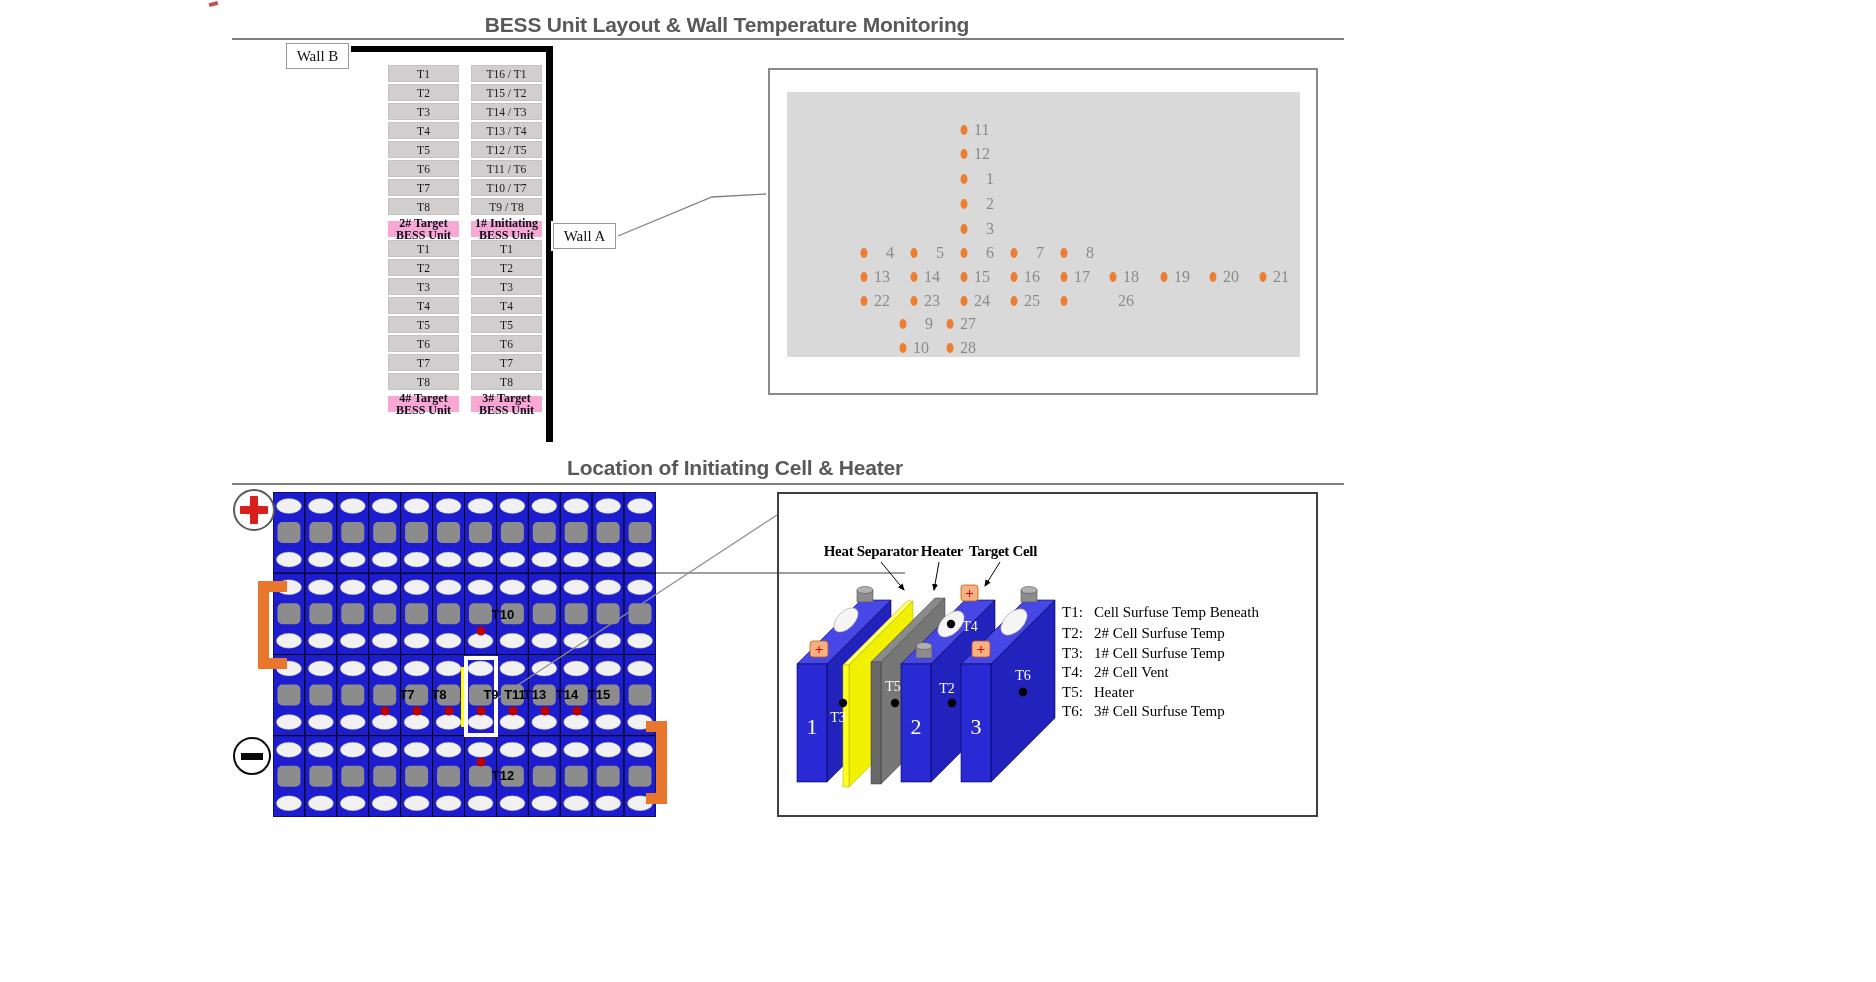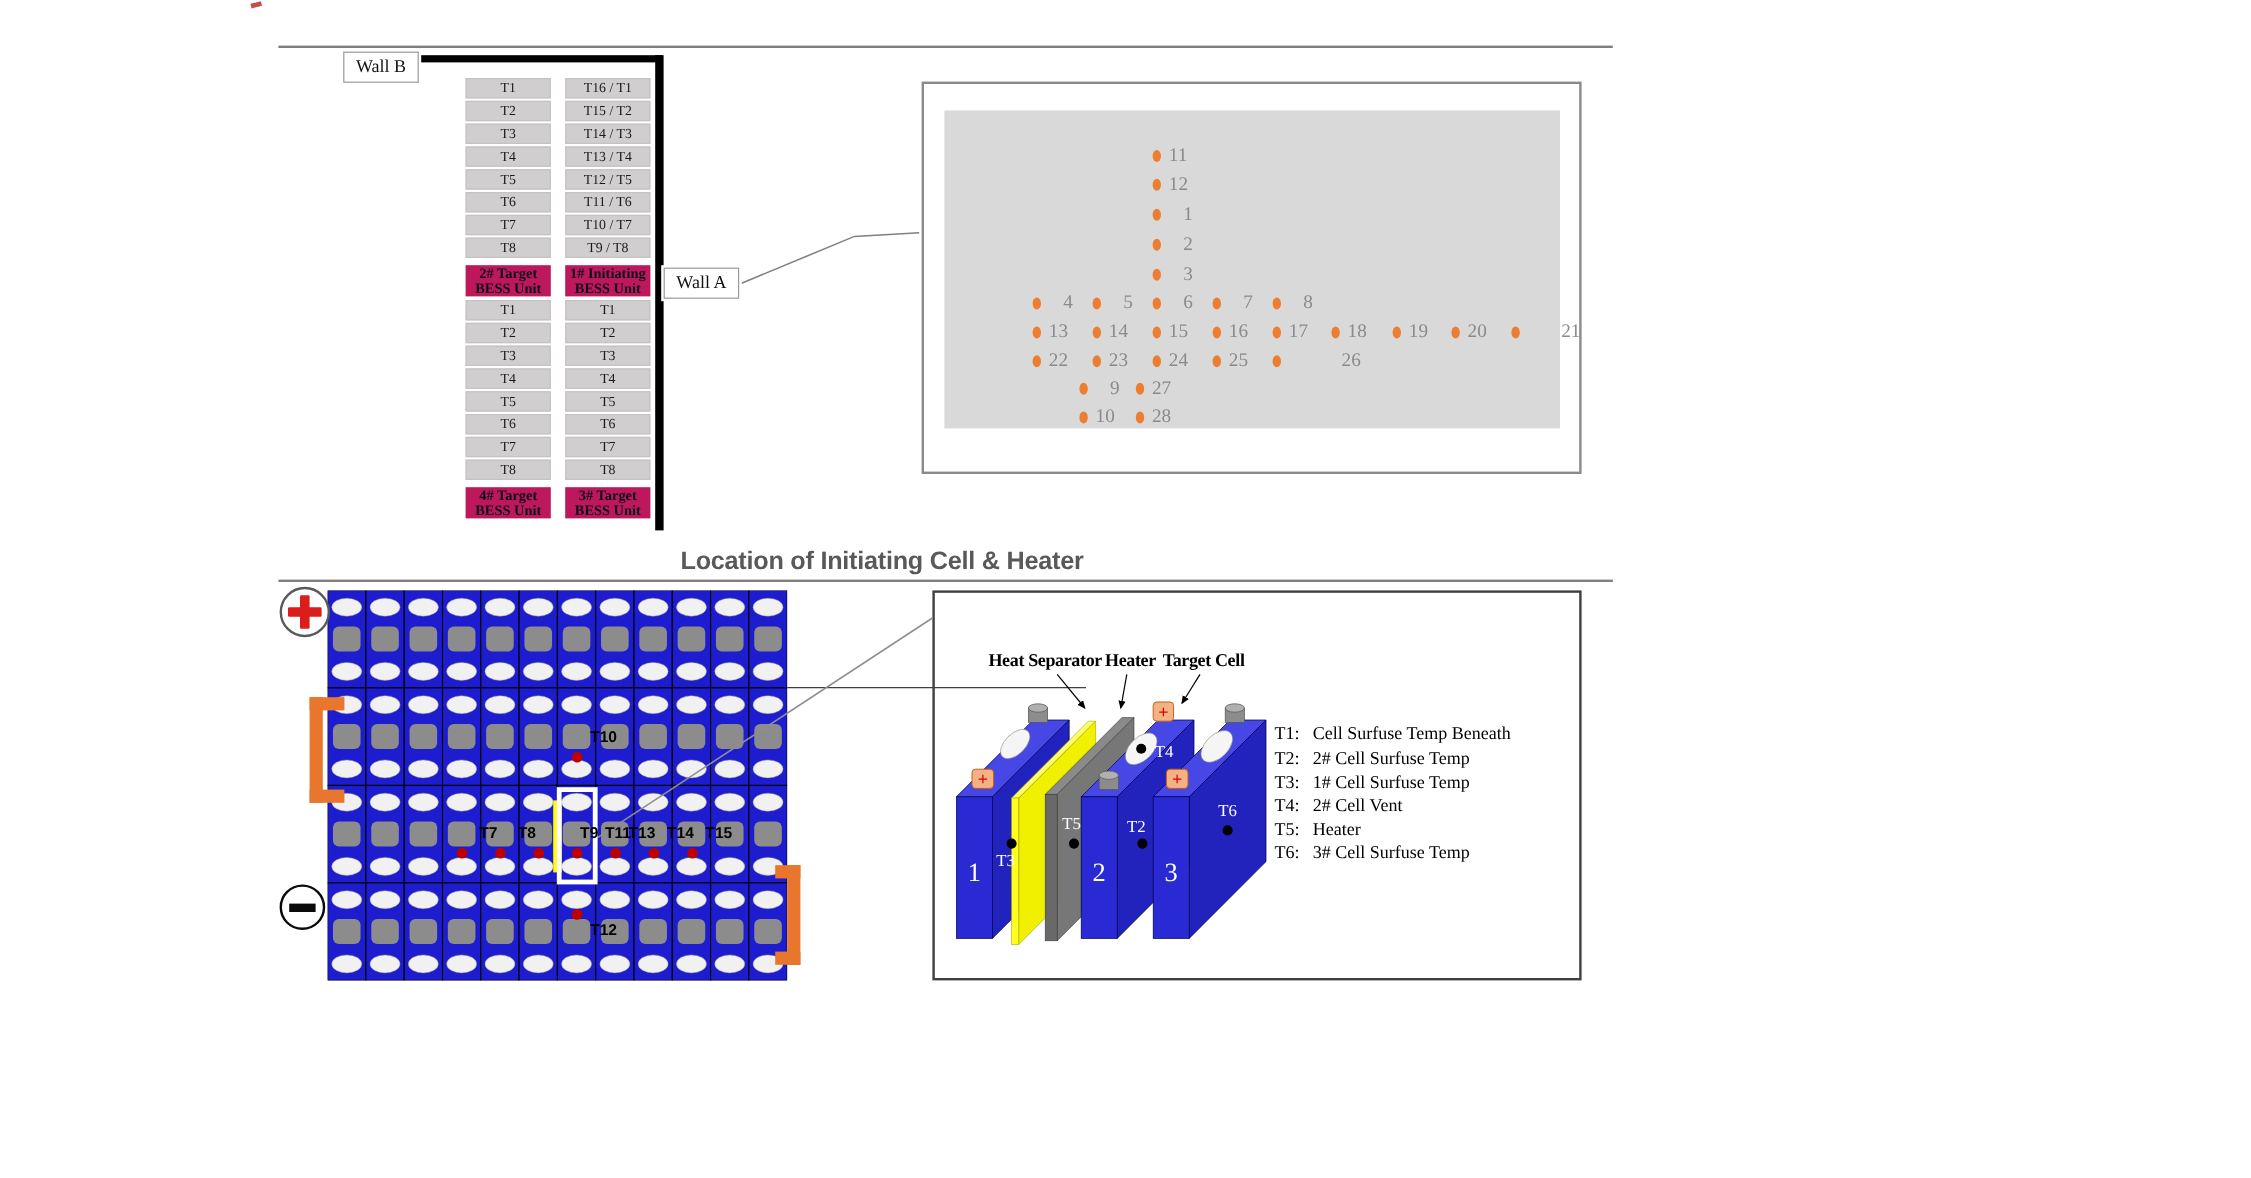--- a/index.html
+++ b/index.html
@@ -9,21 +9,21 @@
   .title{font-family:"Liberation Sans",sans-serif;font-weight:700;font-size:21px;color:#595959;
          white-space:nowrap;transform:translateX(-50%);letter-spacing:-0.2px;}
   .hr{position:absolute;height:2px;background:#7f7f7f;}
   .wallbox{position:absolute;width:61px;height:24px;background:#fff;border:1px solid #9a9a9a;
            box-shadow:0 0 0 2px #fff;display:flex;align-items:center;justify-content:center;
            font-size:15px;color:#111;}
   .sensor-col{position:absolute;width:71px;display:flex;flex-direction:column;}
   .scell{height:17px;margin-bottom:2px;background:#d0cece;border:1px solid #c4c2c2;
          display:flex;align-items:center;justify-content:center;font-size:11.5px;color:#1a1a1a;
          box-sizing:border-box;}
-  .ucell{height:26px;margin:4px 0 3px 0;background:#be185d;display:flex;align-items:center;justify-content:center;
+  .ucell{height:16px;margin:4px 0 3px 0;background:#f9a8d4;display:flex;align-items:center;justify-content:center;
          text-align:center;font-size:12px;font-weight:700;color:#0d0d1a;line-height:12.5px;box-sizing:border-box;}
   .dotpanel{position:absolute;left:768px;top:68px;width:550px;height:327px;background:#fff;border:2px solid #8a8a8a;box-sizing:border-box;}
   .dotpanel-gray{position:absolute;left:787px;top:92px;width:513px;height:265px;background:#d9d9d9;}
   .odot{position:absolute;width:7px;height:10px;border-radius:50%;background:#ed7d31;transform:translate(-50%,-50%);}
   .odot-label{position:absolute;height:20px;line-height:20px;font-size:16px;color:#8a8a8a;transform:translateY(-50%);white-space:nowrap;}
   .packlabel{position:absolute;transform:translate(-50%,-50%);font-family:"Liberation Sans",sans-serif;
              font-weight:700;font-size:13px;color:#000;white-space:nowrap;padding-left:44px;}
   .rdot{position:absolute;width:9px;height:9px;border-radius:50%;background:#c00000;transform:translate(-50%,-50%);}
   .terminal{position:absolute;background:#fff;border-radius:50%;}
   .bracket{position:absolute;box-sizing:border-box;}
@@ -39,20 +39,21 @@
   svg{position:absolute;left:0;top:0;}
   svg text{font-family:"Liberation Serif",serif;}
 </style>
 </head>
 <body>
 
 <div id="stage">
 
   <div class="redmark"></div>
 
+  <div class="title abs" style="left:727px;top:13px;">BESS Unit Layout &amp; Wall Temperature Monitoring</div>
   <div class="hr" style="left:232px;top:38px;width:1112px;"></div>
   <div class="title abs" style="left:735px;top:456px;">Location of Initiating Cell &amp; Heater</div>
   <div class="hr" style="left:232px;top:483px;width:1112px;"></div>
 
   <div class="dotpanel"></div>
   <div class="dotpanel-gray"></div>
 
   <div class="detailbox"></div>
 
   <div id="pack-holder" class="abs" style="left:273px;top:492px;width:383px;height:325px;">
@@ -426,21 +427,21 @@
       <div class="odot-label" style="left: 1024px; top: 277px;">16</div>
       <div class="odot" style="left: 1064px; top: 277px;"></div>
       <div class="odot-label" style="left: 1074px; top: 277px;">17</div>
       <div class="odot" style="left: 1113px; top: 277px;"></div>
       <div class="odot-label" style="left: 1123px; top: 277px;">18</div>
       <div class="odot" style="left: 1164px; top: 277px;"></div>
       <div class="odot-label" style="left: 1174px; top: 277px;">19</div>
       <div class="odot" style="left: 1213px; top: 277px;"></div>
       <div class="odot-label" style="left: 1223px; top: 277px;">20</div>
       <div class="odot" style="left: 1263px; top: 277px;"></div>
-      <div class="odot-label" style="left: 1273px; top: 277px; margin-left: 28px;">21</div>
+      <div class="odot-label" style="left: 1273px; top: 277px;">21</div>
       <div class="odot" style="left: 864px; top: 301px;"></div>
       <div class="odot-label" style="left: 874px; top: 301px;">22</div>
       <div class="odot" style="left: 914px; top: 301px;"></div>
       <div class="odot-label" style="left: 924px; top: 301px;">23</div>
       <div class="odot" style="left: 964px; top: 301px;"></div>
       <div class="odot-label" style="left: 974px; top: 301px;">24</div>
       <div class="odot" style="left: 1014px; top: 301px;"></div>
       <div class="odot-label" style="left: 1024px; top: 301px;">25</div>
       <div class="odot" style="left: 1064px; top: 301px;"></div>
       <div class="odot-label" style="left: 1118px; top: 301px;">26</div>

